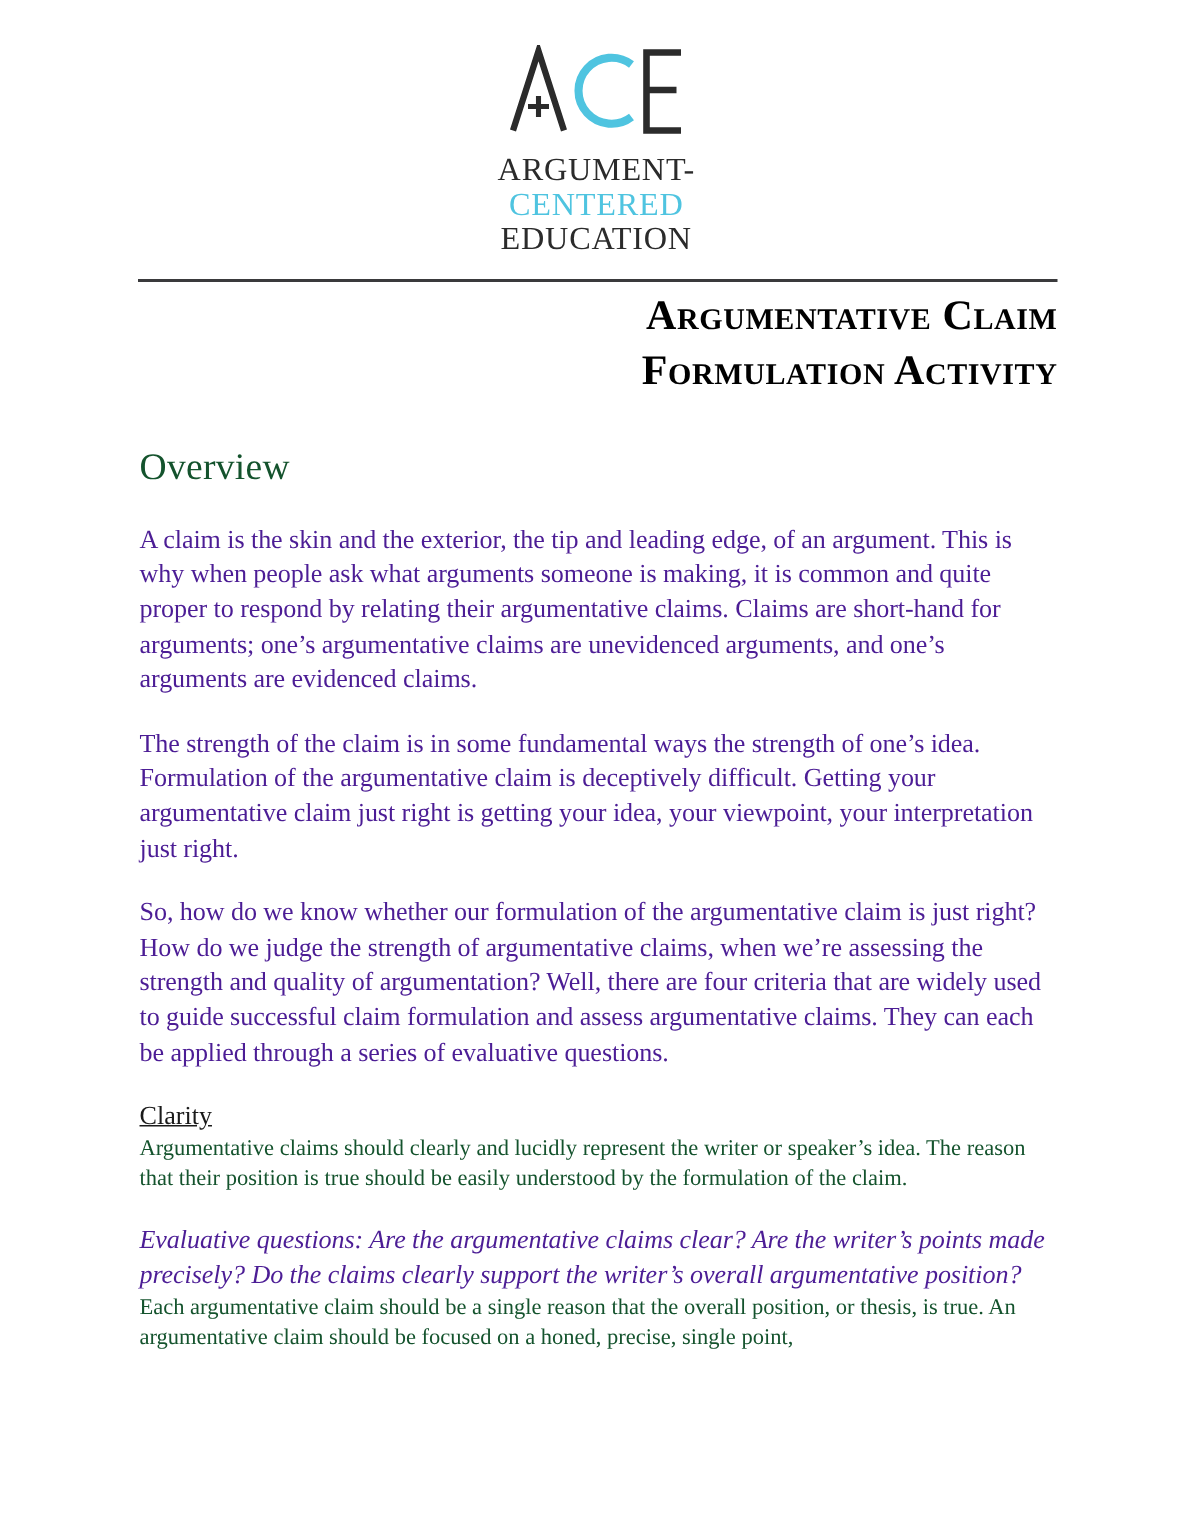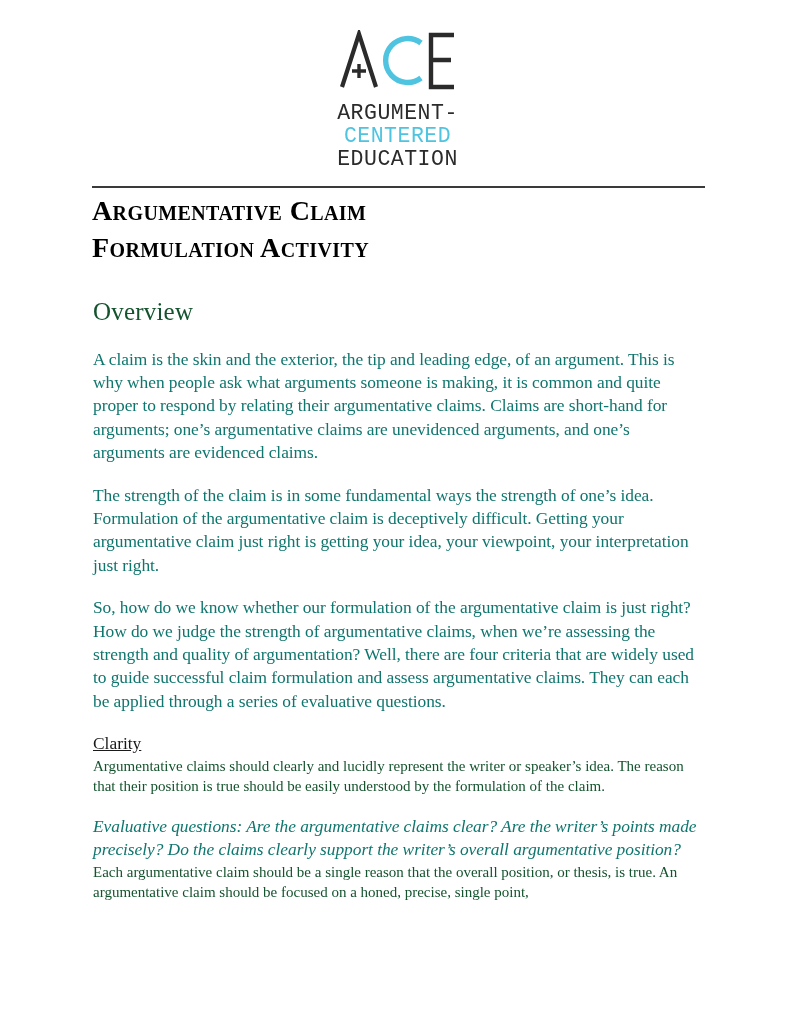--- a/index.html
+++ b/index.html
@@ -41,21 +41,21 @@
     height: 62px;
     line-height: 1;
   }
   .logo-mark svg { display: block; }
 
   .logo-words {
     margin-top: 10px;
     display: flex;
     flex-direction: column;
     align-items: center;
-    font-family: Liberation Mono, monospace;
+    font-family: Liberation Serif, serif;
     font-weight: 400;
     letter-spacing: 0.5px;
     line-height: 1.06;
     text-align: center;
   }
   .logo-word {
     font-size: 21.5px;
     text-transform: uppercase;
   }
   .logo-word.dark  { color: #2b2b2b; }
@@ -69,21 +69,21 @@
     width: 613px;
     height: 0;
     border-top: 2px solid #3a3a3c;
   }
 
   .doc-title {
     position: absolute;
     left: 92px;
     top: 193px;
     width: 613px;
-    text-align: left;
+    text-align: right;
     font-family: "Liberation Serif", "DejaVu Serif", serif;
     font-variant: small-caps;
     font-weight: bold;
     font-size: 28px;
     line-height: 1.32;
     letter-spacing: 0.4px;
     color: #000000;
   }
   .doc-title .title-line { display: block; }
 
@@ -102,21 +102,21 @@
     font-size: 25px;
     line-height: 1.1;
     color: #14532d;
     letter-spacing: 0.2px;
   }
 
   p.body-para {
     margin: 0 0 19px 0;
     font-size: 17.4px;
     line-height: 1.345;
-    color: #0f766e;
+    color: #4c1d95;
     text-align: left;
     letter-spacing: -0.05px;
   }
   p.body-para:last-child { margin-bottom: 0; font-style: italic; }
 
   .criterion-label {
     margin: 0 0 0 0;
     font-size: 17.4px;
     line-height: 1.345;
     text-decoration: underline;

